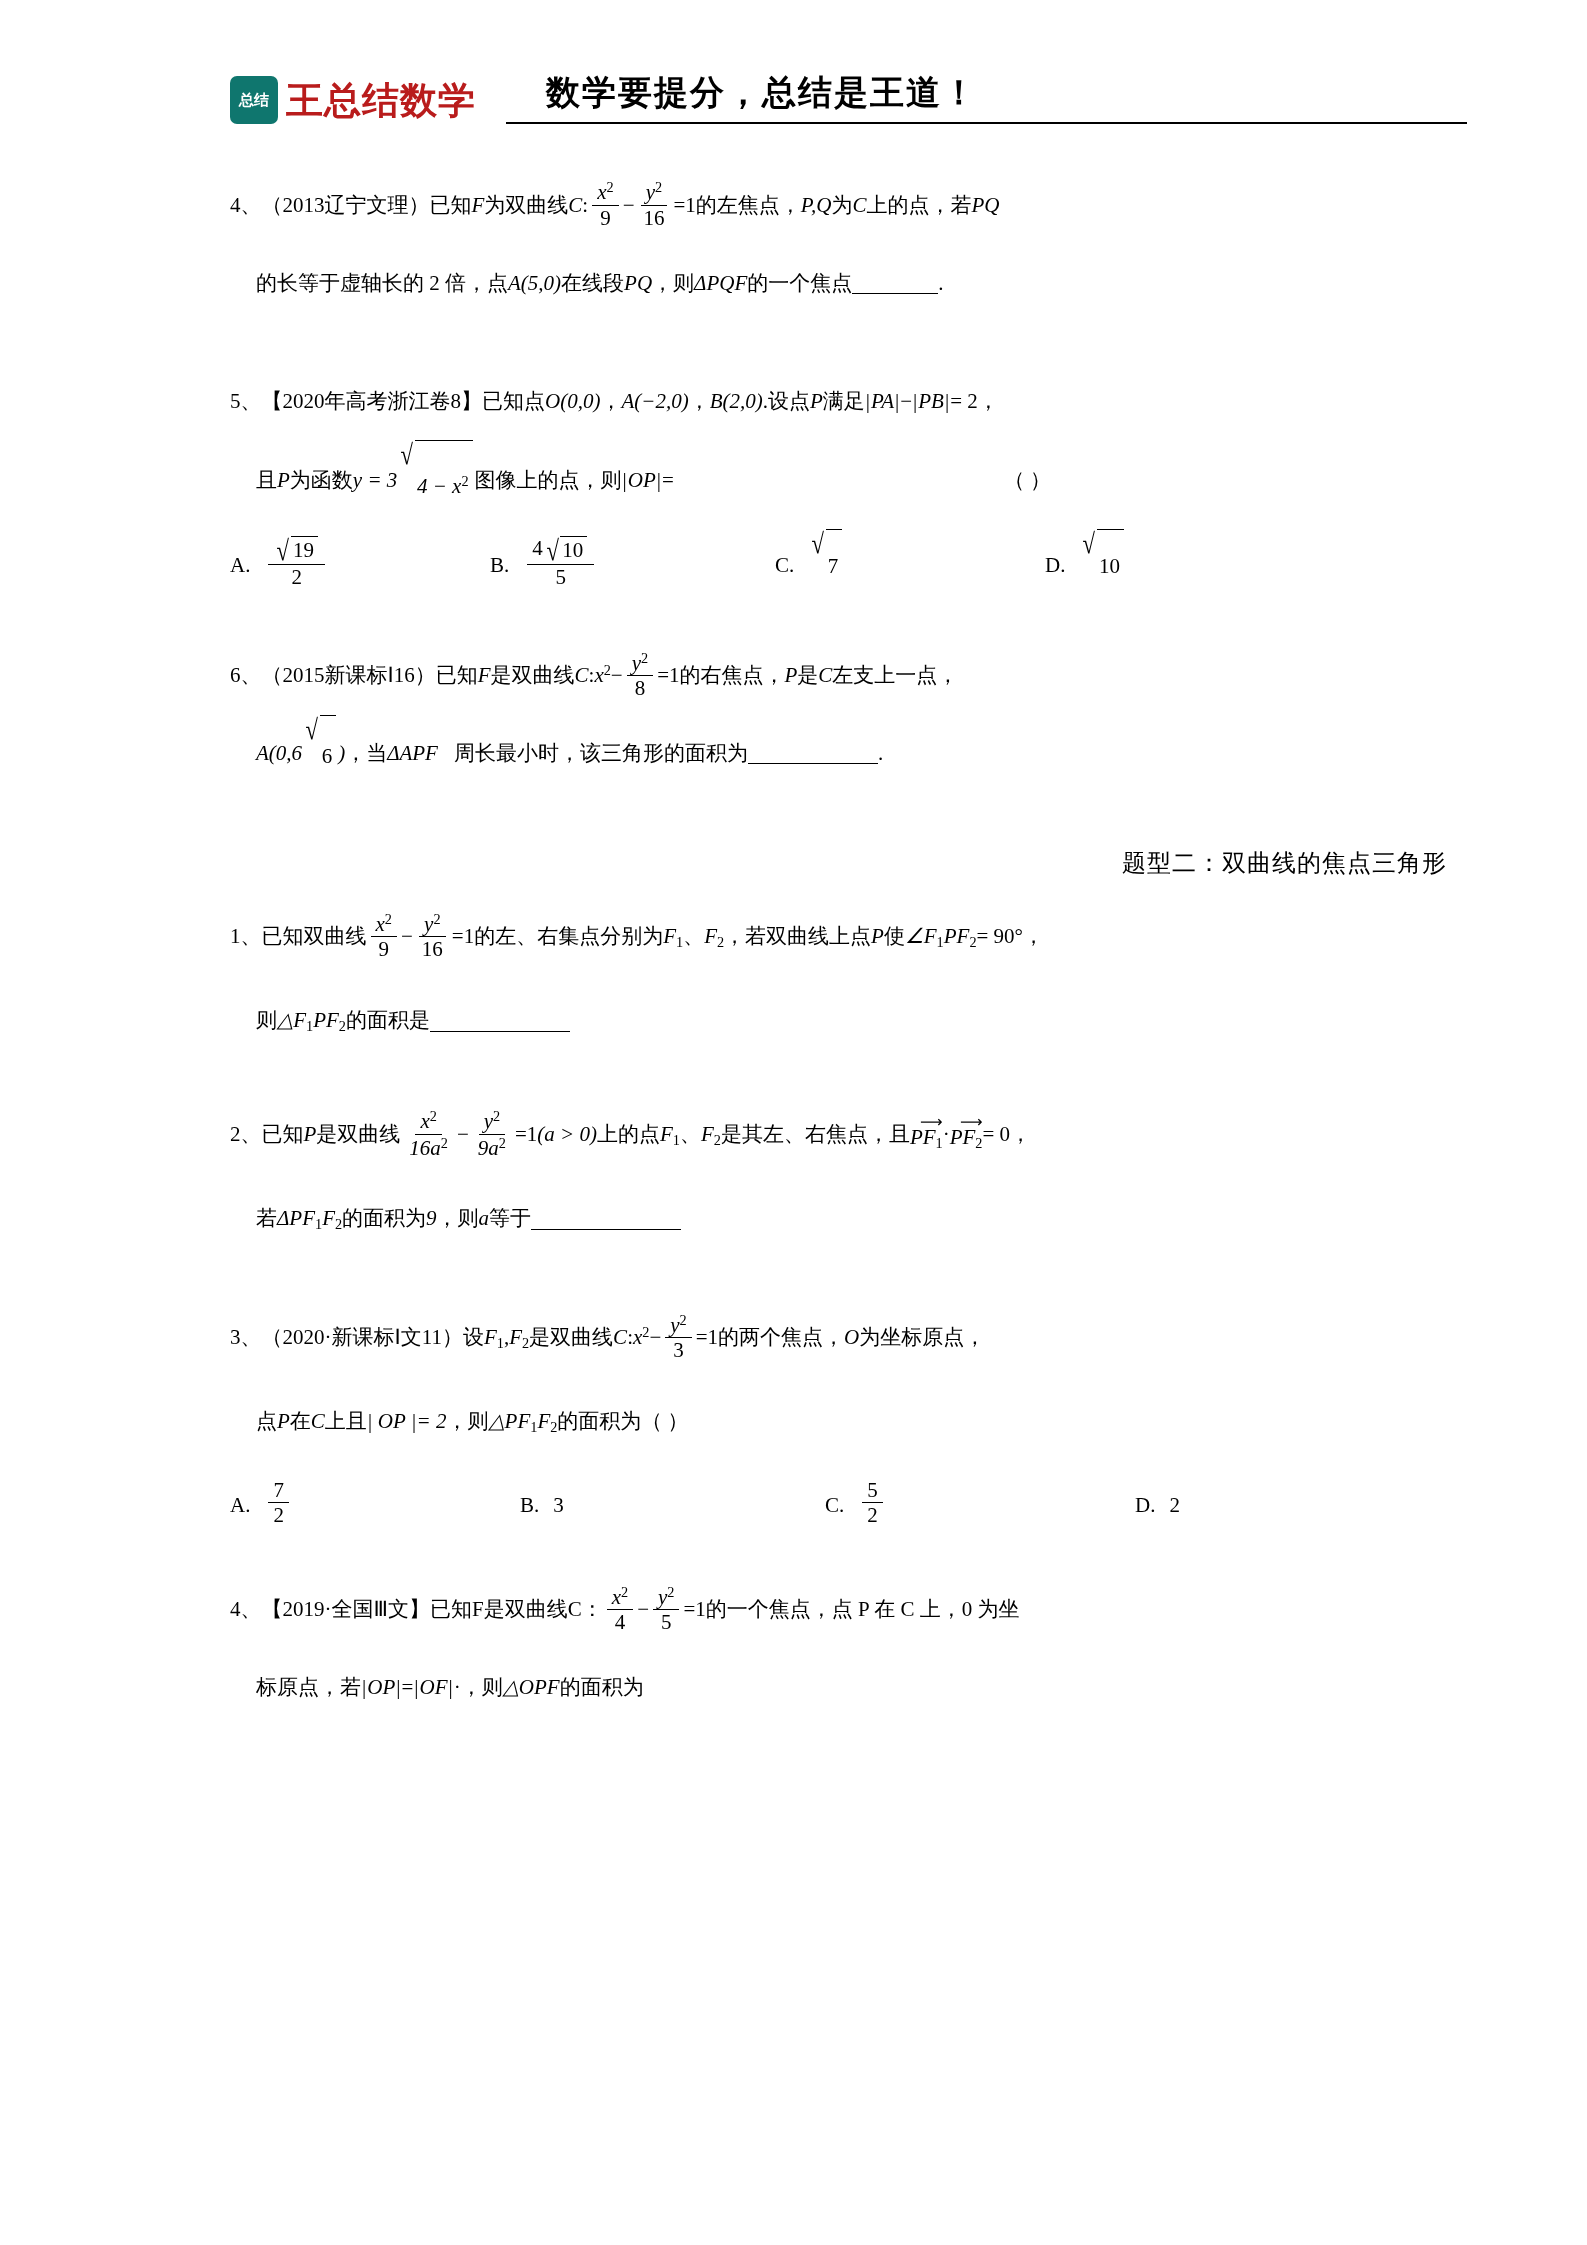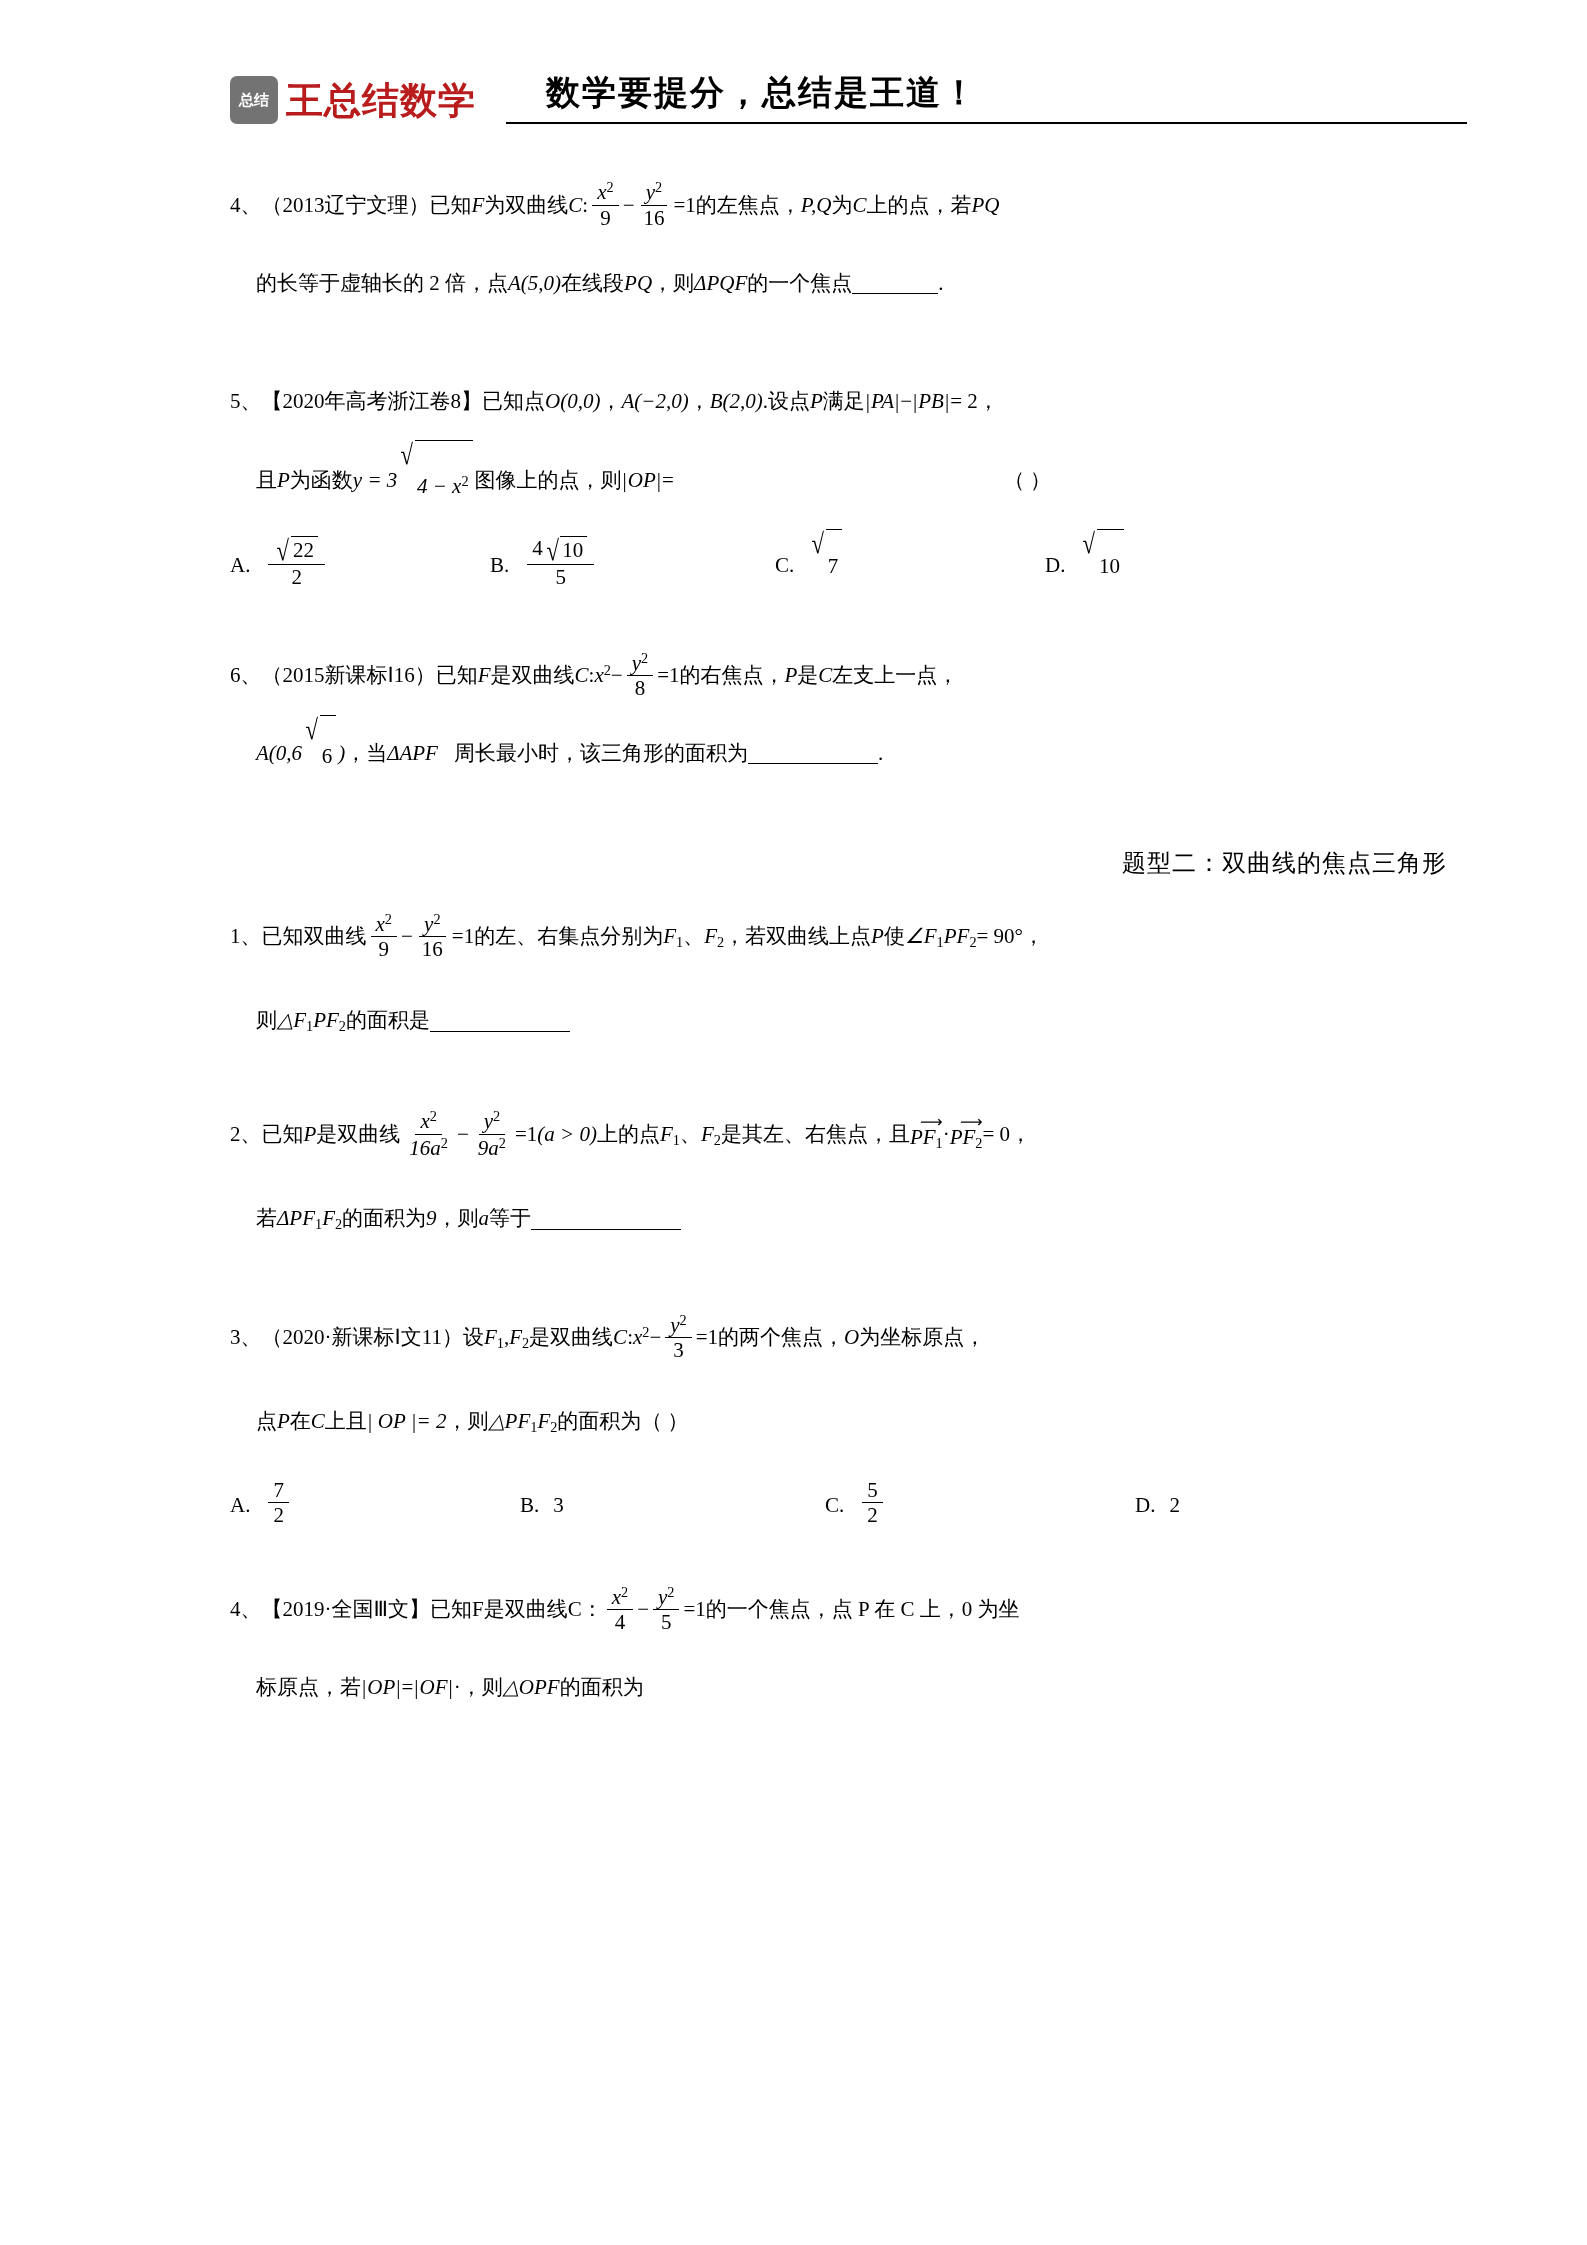--- a/index.html
+++ b/index.html
@@ -29,21 +29,21 @@
     padding-left: 110px;
   }
   .logo {
     display: flex;
     align-items: center;
     gap: 8px;
   }
   .logo-badge {
     width: 48px;
     height: 48px;
-    background: #737373;
+    background: #0f766e;
     border-radius: 7px;
     color: #fff;
     font-family: "Liberation Sans", sans-serif;
     font-size: 15px;
     font-weight: bold;
     line-height: 16px;
     display: flex;
     flex-direction: column;
     align-items: center;
     justify-content: center;
@@ -210,21 +210,21 @@
             <span class="rad">√</span>
             <span class="body"><span class="mi">4 − x</span><sup>2</sup></span>
           </span><span>图像上的点，则</span><span class="abs">|</span><span class="mi">OP</span><span class="abs">|</span><span>=</span><span style="display:inline-block;width:330px"></span><span>（    ）</span>
       </div>
       <div class="opts">
         <div class="opt" style="width:260px">
           <span class="lbl">A.</span>
           <span class="frac">
             <span class="num"><span class="sqrt">
                   <span class="rad">√</span>
-                  <span class="body">22</span>
+                  <span class="body">19</span>
                 </span></span>
             <span class="den">2</span>
           </span>
         </div>
         <div class="opt" style="width:285px">
           <span class="lbl">B.</span>
           <span class="frac">
             <span class="num"><span>4</span><span class="sqrt">
                   <span class="rad">√</span>
                   <span class="body">10</span>

